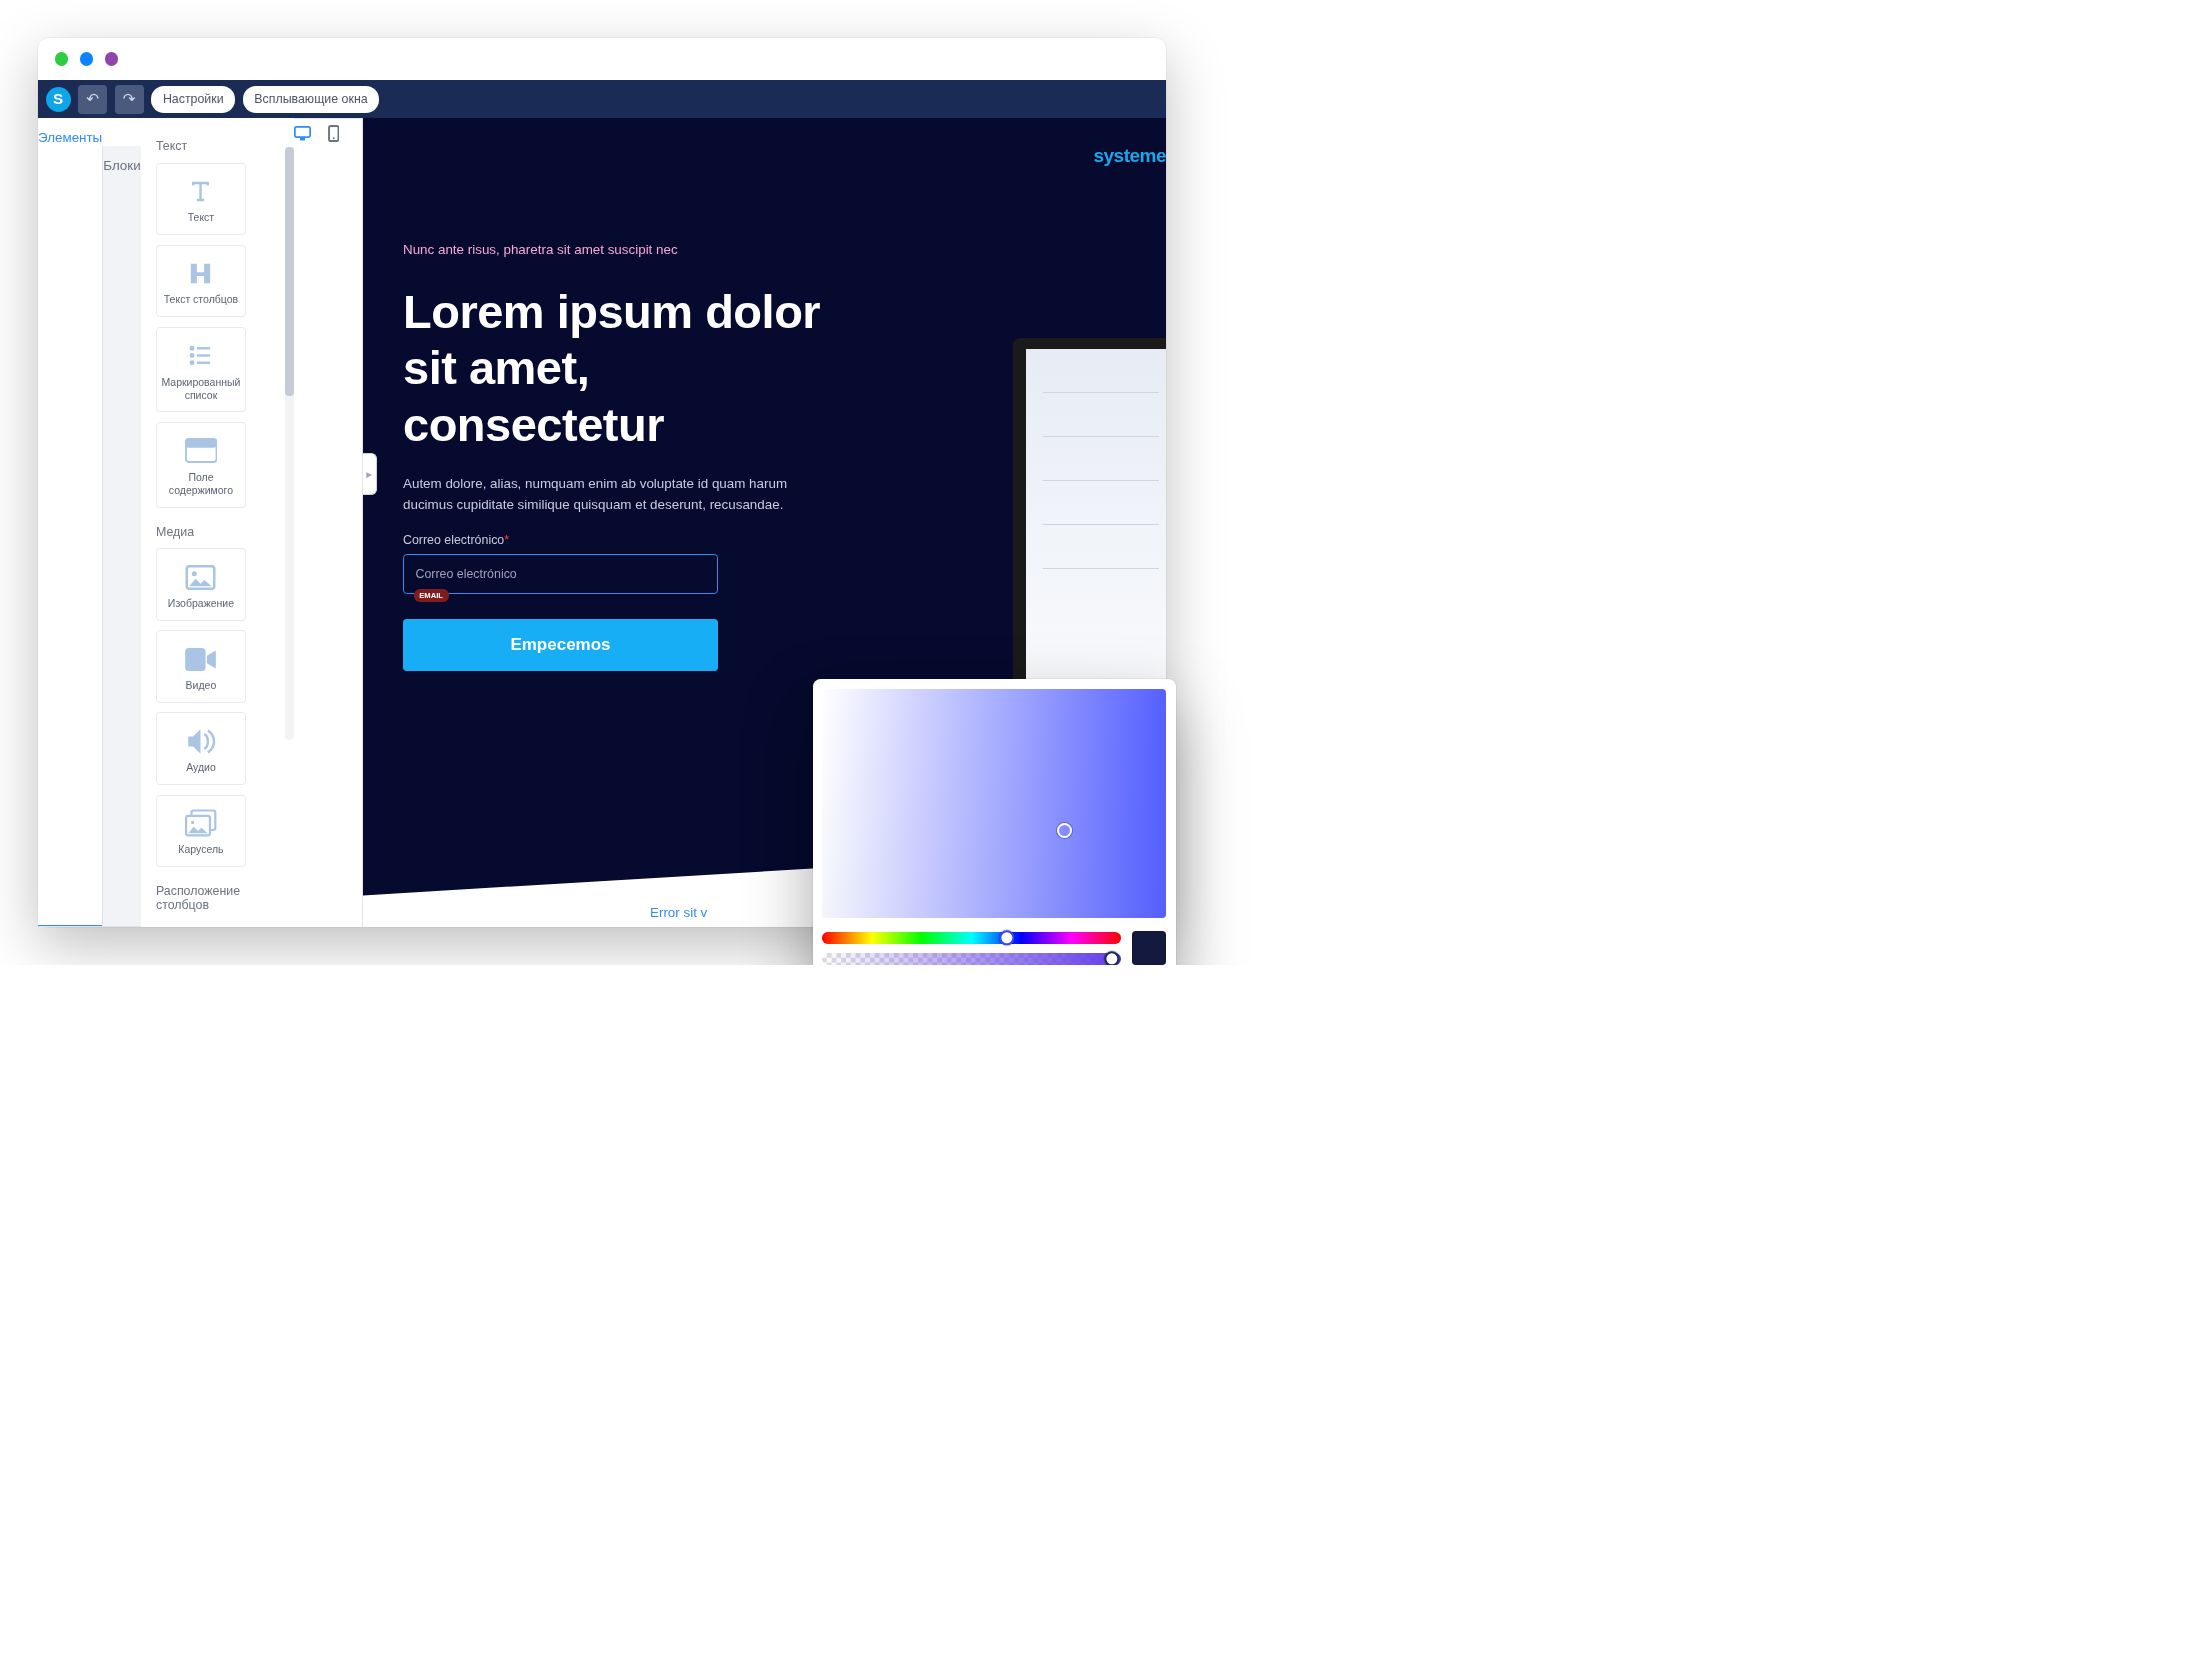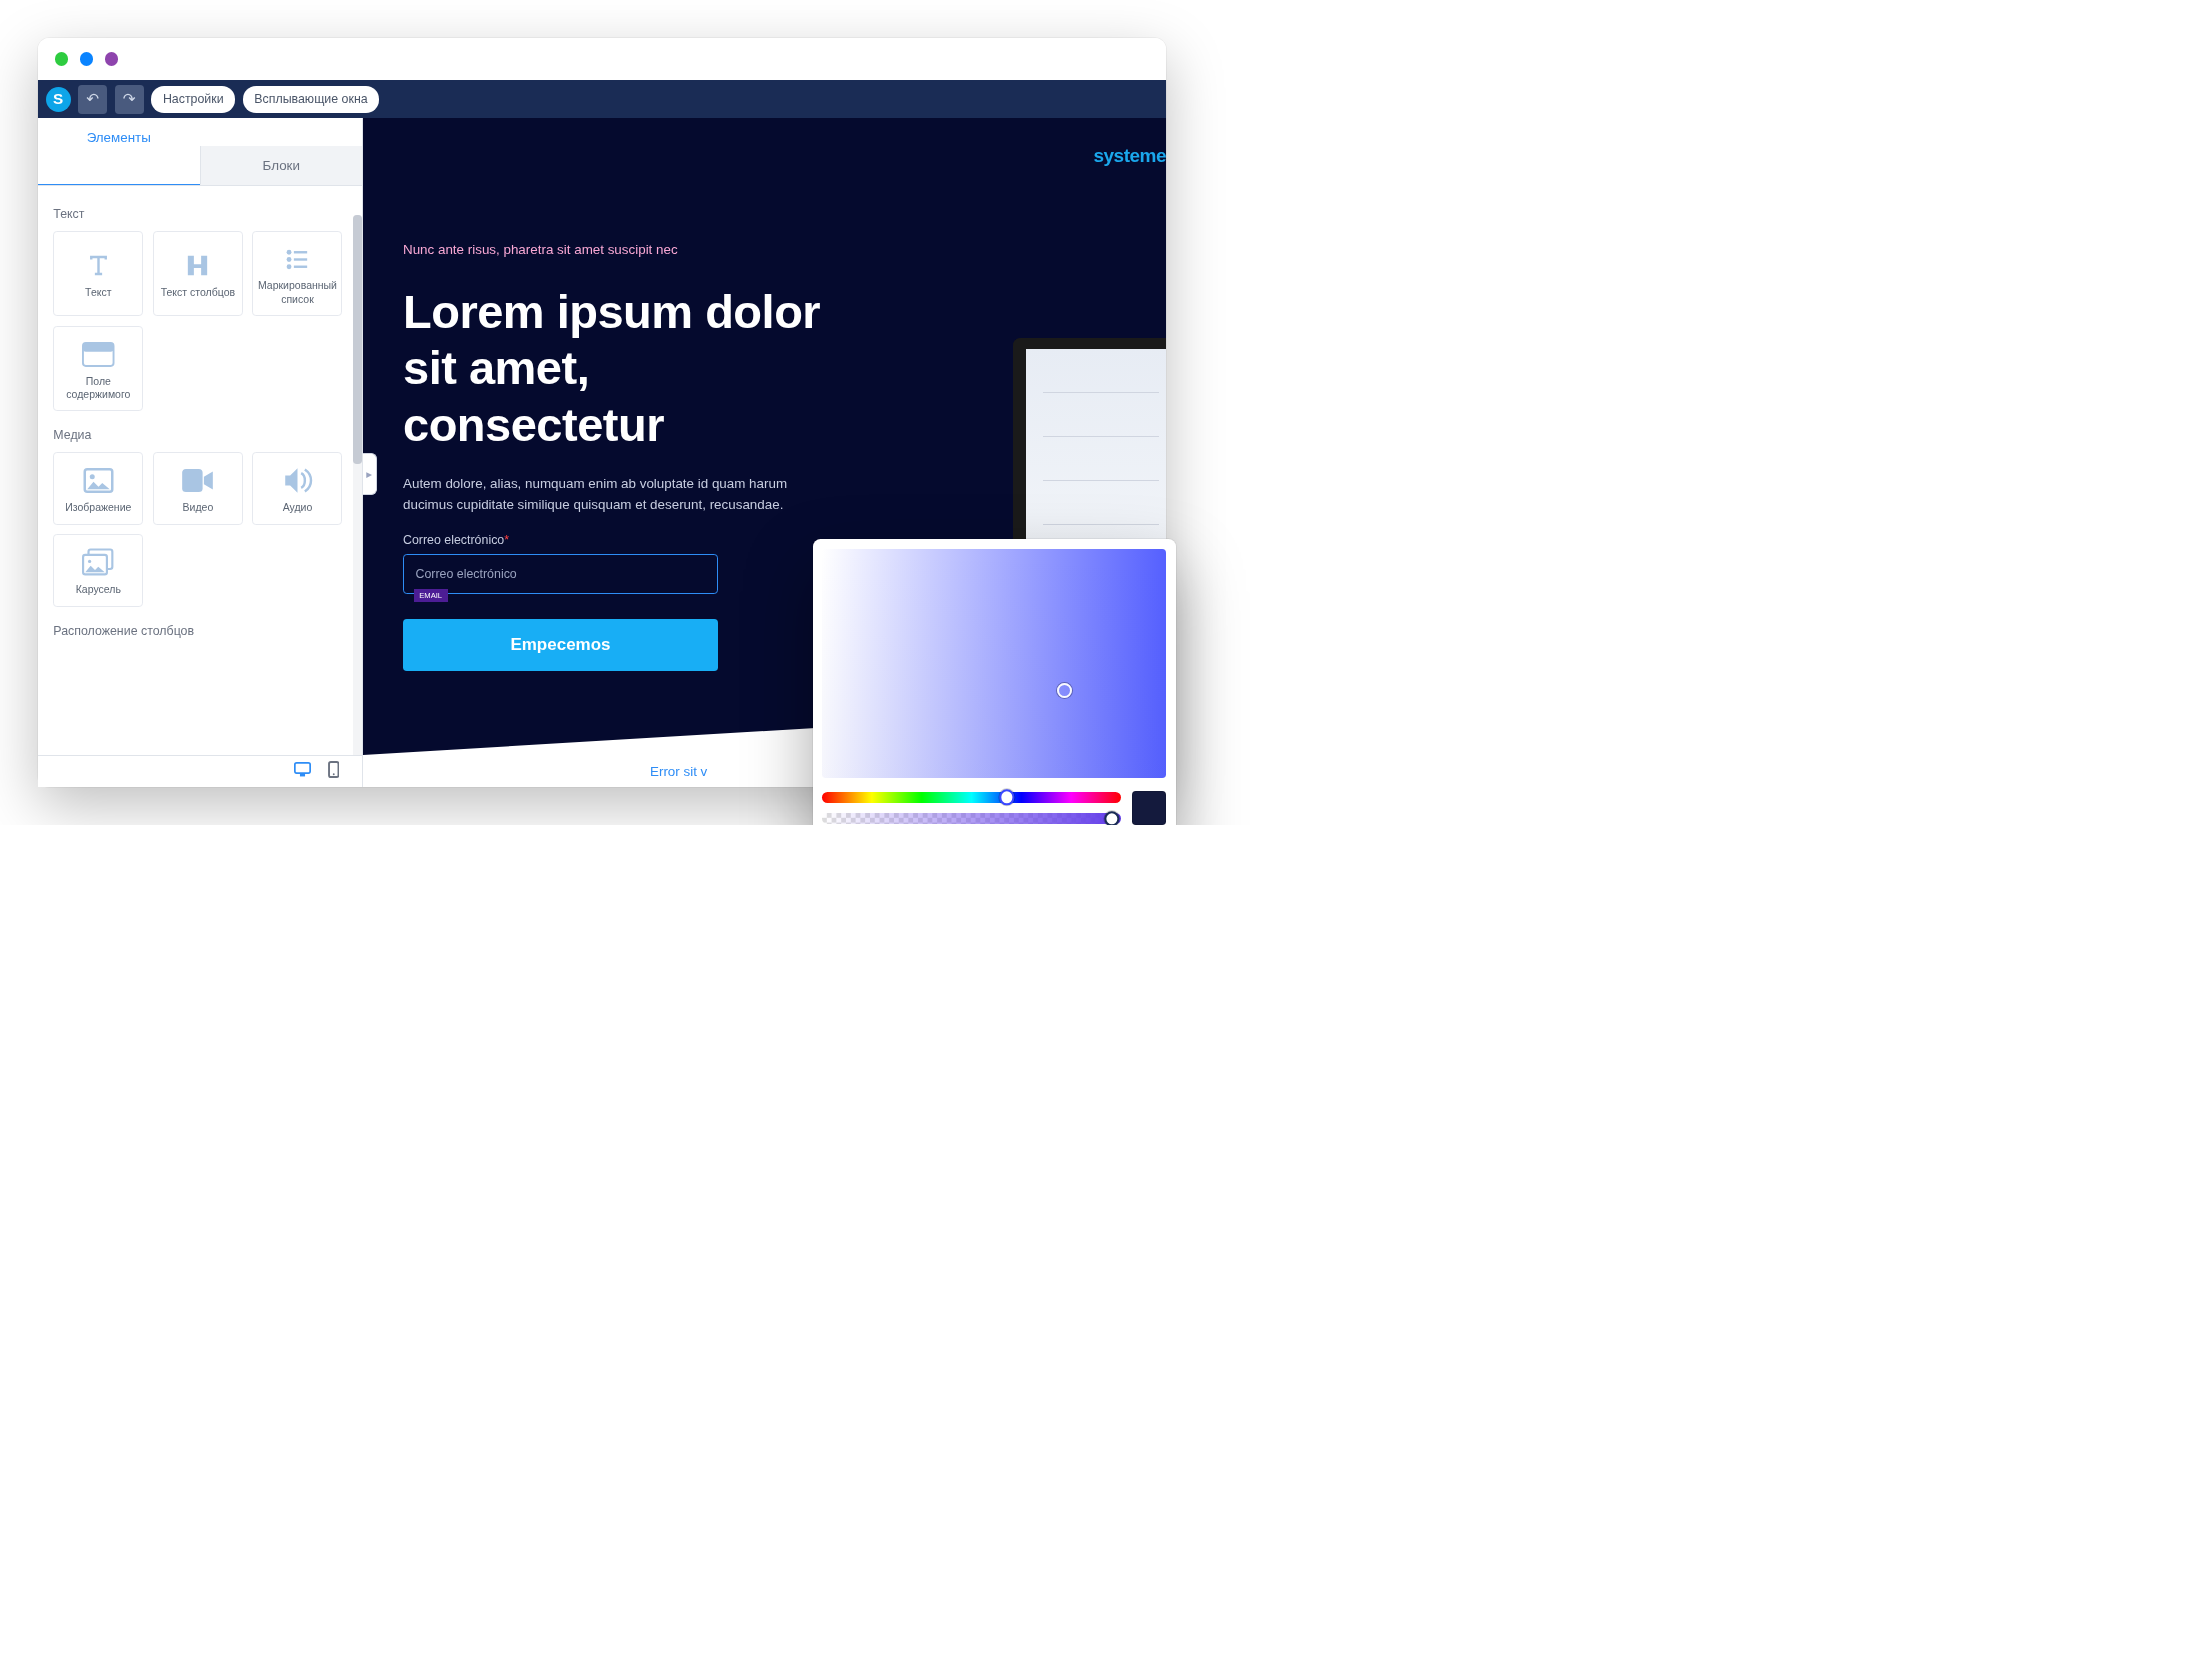--- a/index.html
+++ b/index.html
@@ -44,21 +44,21 @@
 .toolbar-btn {
   height: 27px; padding: 0 11.5px; border-radius: 13px;
   background: #fff; color: #4a5568; font-size: 12.4px;
   display: flex; align-items: center; border: none;
 }
 
 .body { display: flex; background: #fff; position: relative; }
 
 .sidebar {
   width: 325px; flex-shrink: 0; border-right: 1px solid #e0e4ea;
-  display: flex; flex-direction: column;
+  display: flex; flex-direction: row;
 }
 .tabs { display: flex; border-bottom: 1px solid #e0e4ea; }
 .tab {
   flex: 1; text-align: center; padding: 11.5px 0; font-size: 13.4px;
   color: #6b7280; border-bottom: 1.9px solid transparent;
 }
 .tab.active { color: #2e8df6; border-bottom-color: #2e8df6; }
 .tab.inactive { background: #f1f3f6; border-left: 1px solid #e0e4ea; margin-top: 28px; }
 
 .panel { padding: 13.4px 15.3px 5.7px; overflow-y: auto; flex: 1; position: relative; }
@@ -98,22 +98,22 @@
 .paragraph { color: #c7cde0; font-size: 13.4px; line-height: 1.55; margin-top: 21px; max-width: 401px;}
 
 .field-label { color: #c7cde0; font-size: 12.4px; margin-top: 17px; }
 .req { color: #ff4040; }
 .email-input {
   margin-top: 7.6px; width: 315px; height: 40px; border: 1.9px solid #2e8df6;
   background: transparent; border-radius: 3.8px; padding: 0 11.5px; color: #9aa3bf;
   font-size: 12.4px; display: flex; align-items: center; position: relative;
 }
 .badge {
-  position: absolute; left: 9.6px; bottom: -8.6px; background: #4c1d95;
-  color: #fff; font-size: 7.6px; font-weight: 400; padding: 1.9px 5.7px; border-radius: 0;
+  position: absolute; left: 9.6px; bottom: -8.6px; background: #7f1d1d;
+  color: #fff; font-size: 7.6px; font-weight: 700; padding: 1.9px 5.7px; border-radius: 6px;
 }
 .cta {
   margin-top: 25px; width: 315px; height: 52px; border-radius: 3.8px;
   background: #18aef5; color: #fff; font-size: 17px; font-weight: 600;
   display: flex; align-items: center; justify-content: center; border: none;
 }
 .wedge {
   position: absolute; left: 0; right: 0; bottom: 0; height: 80px; background: #fff;
   clip-path: polygon(0 60%, 100% 0, 100% 100%, 0 100%);
 }

